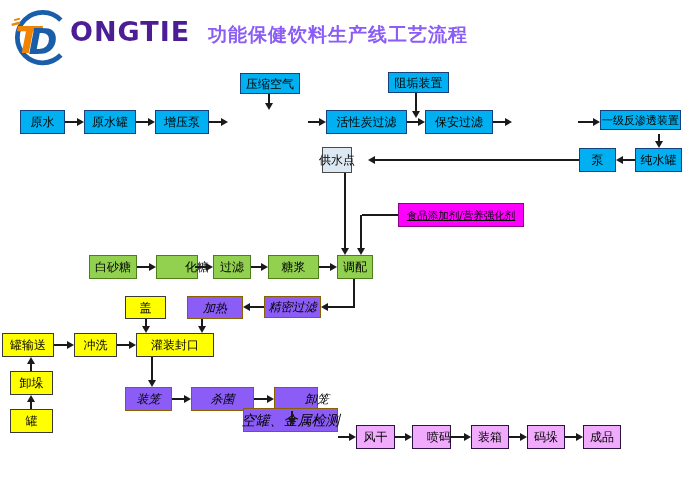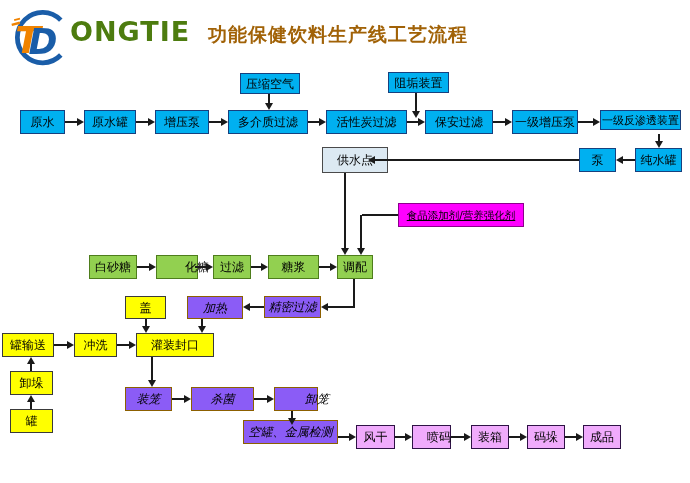--- a/index.html
+++ b/index.html
@@ -5,25 +5,25 @@
   html,body{margin:0;padding:0;background:#888;}
   #stage{
     position:relative;width:690px;height:483px;background:#ffffff;
     font-family:"DejaVu Sans","Liberation Sans",sans-serif;
     overflow:hidden;margin:0 auto;
   }
   
   #logo{position:absolute;left:8px;top:6px;display:flex;align-items:flex-start;}
   #logo-emblem{width:60px;height:62px;}
   #logo-textcol{margin-left:2px;padding-top:12px;}
-  #logo-word{font-size:27px;font-weight:800;color:#4d7c0f;letter-spacing:1px;line-height:1;}
+  #logo-word{font-size:27px;font-weight:800;color:#4c1d95;letter-spacing:1px;line-height:1;}
   #logo-sub{font-family:"Liberation Serif",serif;font-size:11px;color:#1a5da8;letter-spacing:3px;margin-top:3px;padding-left:6px;}
   #page-title{
     position:absolute;left:208px;top:22px;font-size:19px;font-weight:bold;
-    color:#a16207;letter-spacing:1px;white-space:nowrap;font-family:Liberation Mono, monospace;
+    color:#8b5cf6;letter-spacing:1px;white-space:nowrap;font-family:Liberation Mono, monospace;
   }
   
   .node{
     position:absolute;display:flex;align-items:center;justify-content:center;
     box-sizing:border-box;border:1px solid #333;color:#000;white-space:nowrap;
     line-height:1;
   }
   .node.cyan{background:#00b0f0;border-color:#17407e;}
   .node.lightblue{background:#dce9f2;border-color:#4a4a4a;}
   .node.magenta{background:#ff00ff;border-color:#8c008c;text-decoration:underline;}
@@ -58,46 +58,44 @@
     </div>
   </div>
 
   <div id="page-title">功能保健饮料生产线工艺流程</div>
 
 <div class="node cyan" style="left: 240px; top: 73px; width: 60px; height: 21px; font-size: 12px;">压缩空气</div>
     <div class="node cyan" style="left: 388px; top: 72px; width: 61px; height: 21px; font-size: 12px;">阻垢装置</div>
     <div class="node cyan" style="left: 20px; top: 110px; width: 45px; height: 24px; font-size: 12px;">原水</div>
     <div class="node cyan" style="left: 84px; top: 110px; width: 52px; height: 24px; font-size: 12px;">原水罐</div>
     <div class="node cyan" style="left: 155px; top: 110px; width: 54px; height: 24px; font-size: 12px;">增压泵</div>
-    <div class="node cyan" style="left: 228px; top: 110px; width: 80px; height: 24px; font-size: 12px;">多介质过滤</div>
     <div class="node cyan" style="left: 326px; top: 110px; width: 81px; height: 24px; font-size: 12px;">活性炭过滤</div>
     <div class="node cyan" style="left: 425px; top: 110px; width: 68px; height: 24px; font-size: 12px;">保安过滤</div>
-    <div class="node cyan" style="left: 512px; top: 110px; width: 66px; height: 24px; font-size: 12px;">一级增压泵</div>
     <div class="node cyan" style="left: 600px; top: 110px; width: 81px; height: 20px; font-size: 11px;">一级反渗透装置</div>
     <div class="node cyan" style="left: 635px; top: 148px; width: 47px; height: 24px; font-size: 12px;">纯水罐</div>
     <div class="node cyan" style="left: 579px; top: 148px; width: 37px; height: 24px; font-size: 12px;">泵</div>
-    <div class="node lightblue" style="left: 322px; top: 147px; width: 66px; height: 26px; font-size: 12px;">供水点</div>
+    <div class="node lightblue" style="left: 322px; top: 147px; width: 30px; height: 26px; font-size: 12px;">供水点</div>
     <div class="node magenta" style="left: 398px; top: 203px; width: 126px; height: 24px; font-size: 10.5px;">食品添加剂/营养强化剂</div>
     <div class="node green" style="left: 89px; top: 255px; width: 48px; height: 24px; font-size: 12px;">白砂糖</div>
     <div class="node green" style="left: 156px; top: 255px; width: 39px; height: 24px; font-size: 12px; padding-left: 40px;">化糖</div>
     <div class="node green" style="left: 213px; top: 255px; width: 38px; height: 24px; font-size: 12px;">过滤</div>
     <div class="node green" style="left: 268px; top: 255px; width: 51px; height: 24px; font-size: 12px;">糖浆</div>
     <div class="node green" style="left: 337px; top: 255px; width: 36px; height: 24px; font-size: 12px;">调配</div>
     <div class="node yellow" style="left: 125px; top: 296px; width: 41px; height: 23px; font-size: 12px;">盖</div>
     <div class="node orange" style="left: 187px; top: 296px; width: 56px; height: 23px; font-size: 12px;">加热</div>
     <div class="node orange" style="left: 264px; top: 296px; width: 57px; height: 22px; font-size: 12px;">精密过滤</div>
     <div class="node yellow" style="left: 2px; top: 333px; width: 52px; height: 24px; font-size: 12px;">罐输送</div>
     <div class="node yellow" style="left: 74px; top: 333px; width: 43px; height: 24px; font-size: 12px;">冲洗</div>
     <div class="node yellow" style="left: 136px; top: 333px; width: 78px; height: 24px; font-size: 12px;">灌装封口</div>
     <div class="node yellow" style="left: 10px; top: 371px; width: 43px; height: 24px; font-size: 12px;">卸垛</div>
     <div class="node yellow" style="left: 10px; top: 409px; width: 43px; height: 24px; font-size: 12px;">罐</div>
     <div class="node orange" style="left: 125px; top: 387px; width: 47px; height: 24px; font-size: 12px;">装笼</div>
     <div class="node orange" style="left: 191px; top: 387px; width: 63px; height: 24px; font-size: 12px;">杀菌</div>
     <div class="node orange" style="left: 274px; top: 387px; width: 38px; height: 24px; font-size: 12px; padding-left: 42px;">卸笼</div>
-    <div class="node orange" style="left: 243px; top: 420px; width: 95px; height: 24px; font-size: 12px;">空罐、金属检测</div>
+    <div class="node orange" style="left: 243px; top: 408px; width: 95px; height: 24px; font-size: 14px;">空罐、金属检测</div>
     <div class="node purple" style="left: 356px; top: 425px; width: 39px; height: 24px; font-size: 12px;">风干</div>
     <div class="node purple" style="left: 412px; top: 425px; width: 39px; height: 24px; font-size: 12px; padding-left: 15px;">喷码</div>
     <div class="node purple" style="left: 471px; top: 425px; width: 38px; height: 24px; font-size: 12px;">装箱</div>
     <div class="node purple" style="left: 527px; top: 425px; width: 38px; height: 24px; font-size: 12px;">码垛</div>
     <div class="node purple" style="left: 583px; top: 425px; width: 38px; height: 24px; font-size: 12px;">成品</div>
     <div class="hline" style="left: 65px; top: 121px; width: 14px;"></div>
     <div class="tri r" style="left: 77px; top: 118px;"></div>
     <div class="hline" style="left: 136px; top: 121px; width: 14px;"></div>
     <div class="tri r" style="left: 148px; top: 118px;"></div>
     <div class="hline" style="left: 209px; top: 121px; width: 14px;"></div>

